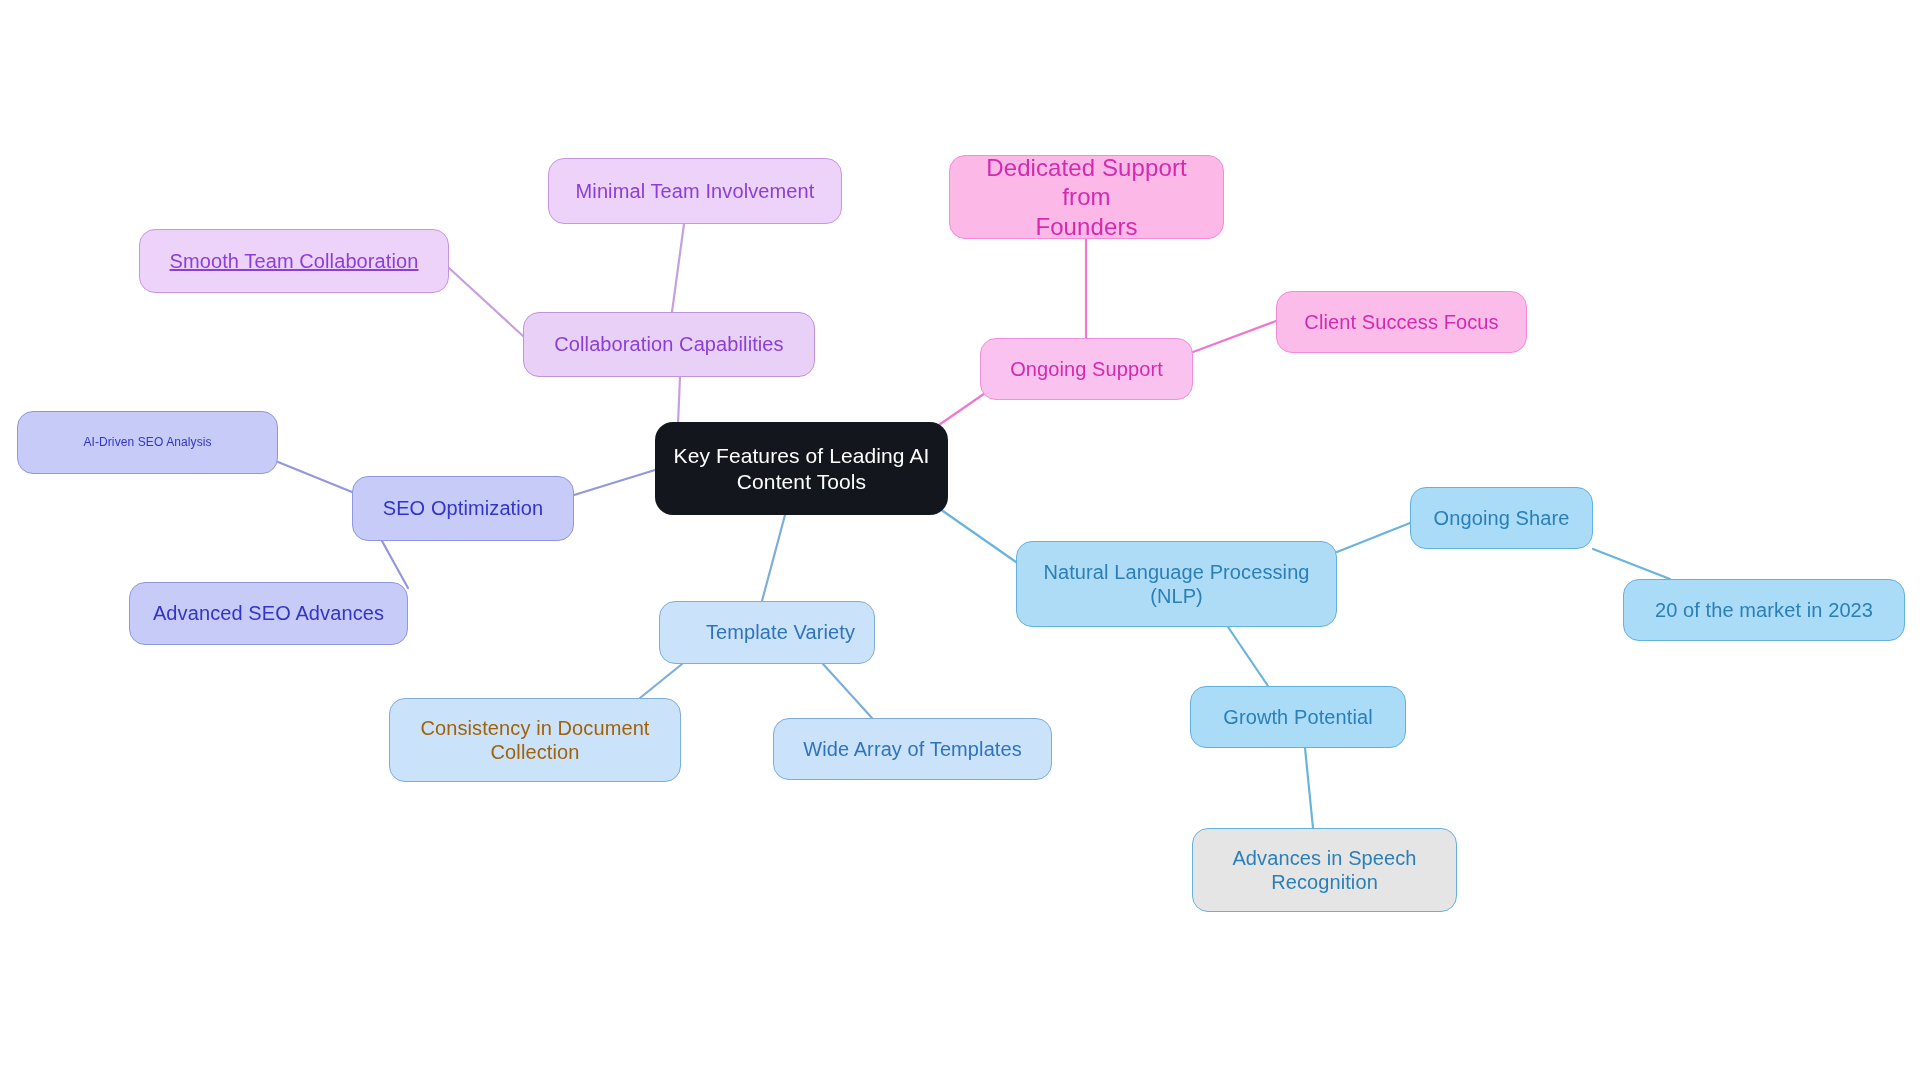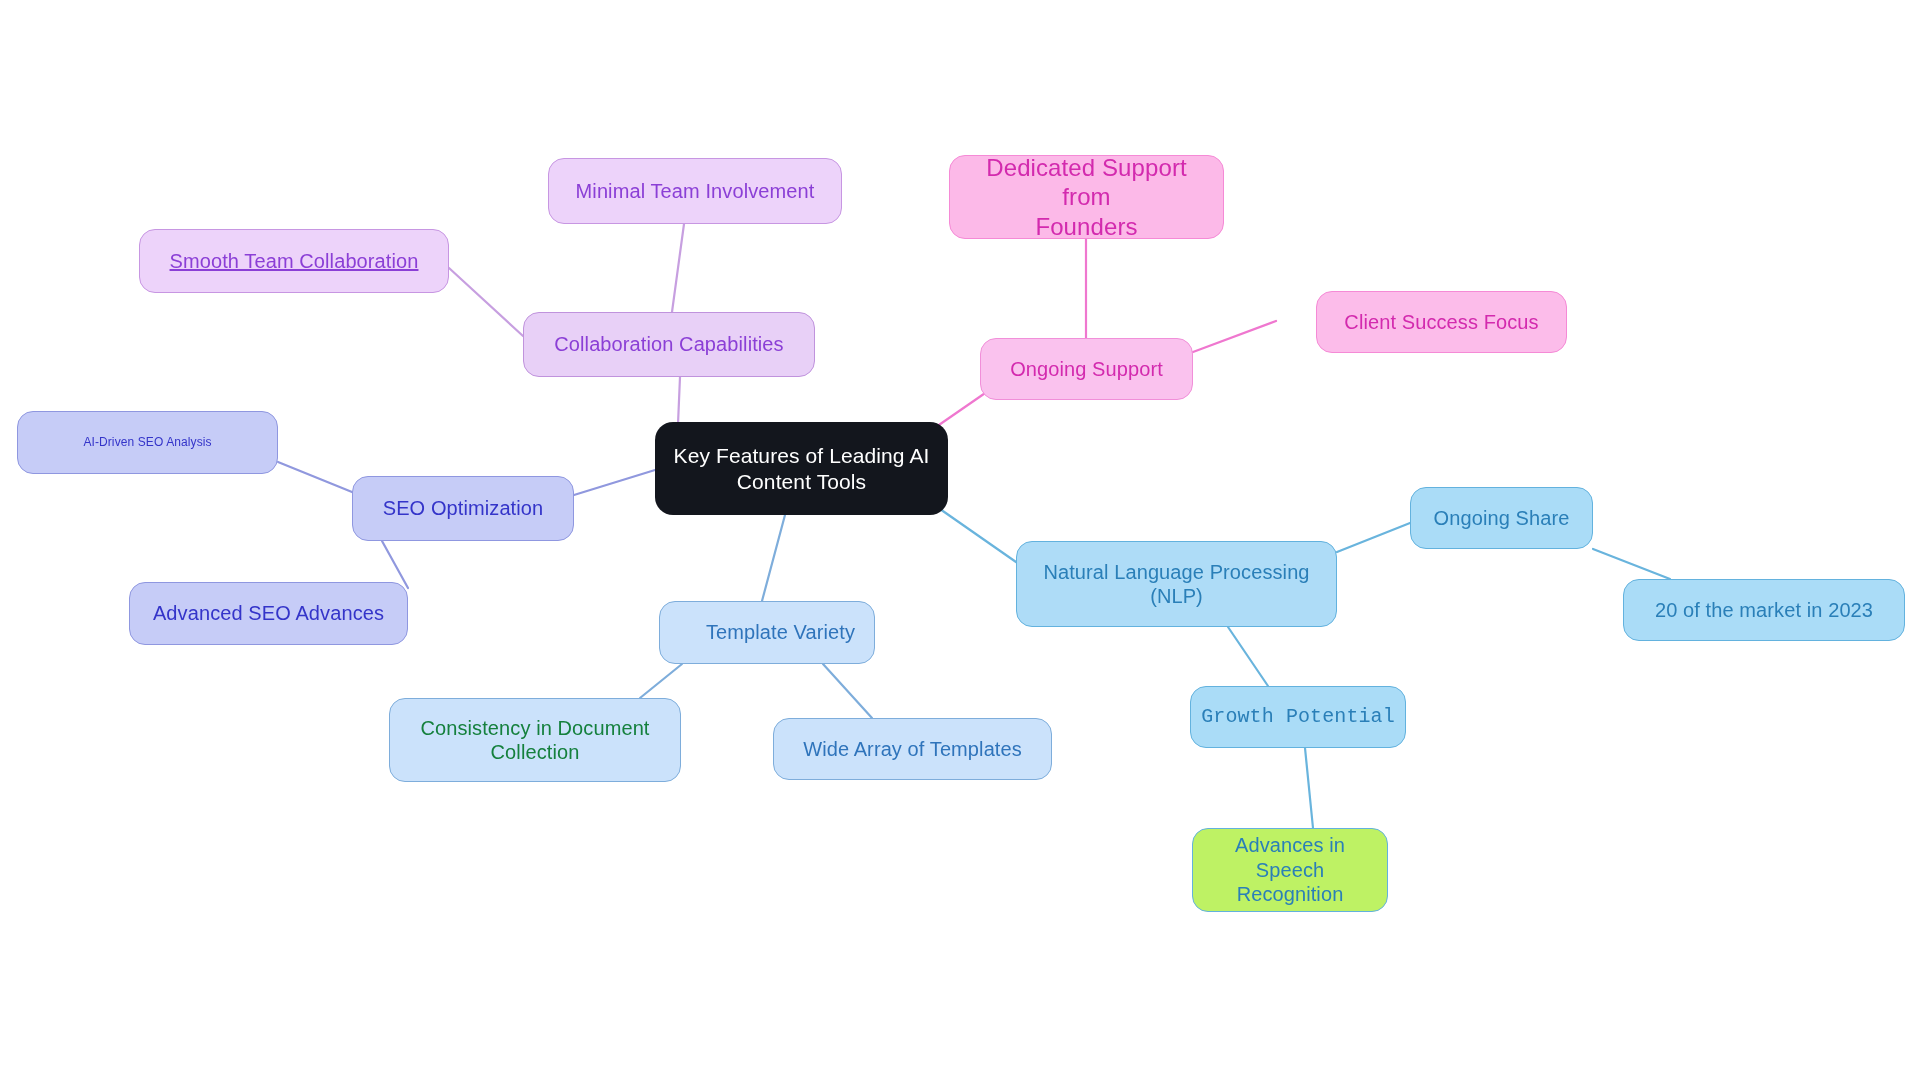--- a/index.html
+++ b/index.html
@@ -79,28 +79,28 @@
       <line x1="823" y1="664" x2="872" y2="718" stroke="#7eaddb" stroke-width="2.2" stroke-linecap="round"></line>
     </svg>
 <div class="node root" style="left: 655px; top: 422px; width: 293px; height: 93px; font-size: 21px;"><span class="node-label">Key Features of Leading AI
 Content Tools</span></div>
     <div class="node" style="left: 523px; top: 312px; width: 292px; height: 65px; font-size: 20px; background: rgb(232, 208, 247); border-color: rgb(192, 147, 221); color: rgb(139, 63, 214);"><span class="node-label">Collaboration Capabilities</span></div>
     <div class="node" style="left: 139px; top: 229px; width: 310px; height: 64px; font-size: 20px; background: rgb(237, 211, 250); border-color: rgb(199, 150, 226); color: rgb(139, 63, 214); text-decoration: underline;"><span class="node-label">Smooth Team Collaboration</span></div>
     <div class="node" style="left: 548px; top: 158px; width: 294px; height: 66px; font-size: 20px; background: rgb(237, 211, 250); border-color: rgb(199, 150, 226); color: rgb(139, 63, 214);"><span class="node-label">Minimal Team Involvement</span></div>
     <div class="node" style="left: 980px; top: 338px; width: 213px; height: 62px; font-size: 20px; background: rgb(250, 194, 238); border-color: rgb(241, 143, 217); color: rgb(211, 42, 174);"><span class="node-label">Ongoing Support</span></div>
     <div class="node" style="left: 949px; top: 155px; width: 275px; height: 84px; font-size: 24px; background: rgb(252, 185, 232); border-color: rgb(245, 138, 214); color: rgb(211, 42, 174);"><span class="node-label">Dedicated Support from
 Founders</span></div>
-    <div class="node" style="left: 1276px; top: 291px; width: 251px; height: 62px; font-size: 20px; background: rgb(252, 188, 234); border-color: rgb(245, 138, 214); color: rgb(211, 42, 174); margin-left: 40px;"><span class="node-label">Client Success Focus</span></div>
+    <div class="node" style="left: 1276px; top: 291px; width: 251px; height: 62px; font-size: 20px; background: rgb(252, 188, 234); border-color: rgb(245, 138, 214); color: rgb(211, 42, 174);"><span class="node-label">Client Success Focus</span></div>
     <div class="node" style="left: 352px; top: 476px; width: 222px; height: 65px; font-size: 20px; background: rgb(198, 204, 247); border-color: rgb(143, 151, 224); color: rgb(52, 52, 201);"><span class="node-label">SEO Optimization</span></div>
     <div class="node" style="left: 17px; top: 411px; width: 261px; height: 63px; font-size: 12px; background: rgb(198, 204, 247); border-color: rgb(143, 151, 224); color: rgb(52, 52, 201);"><span class="node-label">AI-Driven SEO Analysis</span></div>
     <div class="node" style="left: 129px; top: 582px; width: 279px; height: 63px; font-size: 20px; background: rgb(198, 204, 247); border-color: rgb(143, 151, 224); color: rgb(52, 52, 201);"><span class="node-label">Advanced SEO Advances</span></div>
     <div class="node" style="left: 1016px; top: 541px; width: 321px; height: 86px; font-size: 20px; background: rgb(174, 220, 247); border-color: rgb(99, 178, 222); color: rgb(42, 127, 184);"><span class="node-label">Natural Language Processing
 (NLP)</span></div>
     <div class="node" style="left: 1410px; top: 487px; width: 183px; height: 62px; font-size: 20px; background: rgb(170, 220, 247); border-color: rgb(99, 178, 222); color: rgb(42, 127, 184);"><span class="node-label">Ongoing Share</span></div>
     <div class="node" style="left: 1623px; top: 579px; width: 282px; height: 62px; font-size: 20px; background: rgb(170, 220, 247); border-color: rgb(99, 178, 222); color: rgb(42, 127, 184);"><span class="node-label">20 of the market in 2023</span></div>
-    <div class="node" style="left: 1190px; top: 686px; width: 216px; height: 62px; font-size: 20px; background: rgb(170, 220, 247); border-color: rgb(99, 178, 222); color: rgb(42, 127, 184); font-family: Liberation Mono, monospace;"><span class="node-label">Growth Potential</span></div>
-    <div class="node" style="left: 1192px; top: 828px; width: 196px; height: 84px; font-size: 20px; background: #bef264; border-color: rgb(99, 178, 222); color: rgb(42, 127, 184);"><span class="node-label">Advances in Speech
+    <div class="node" style="left: 1190px; top: 686px; width: 216px; height: 62px; font-size: 20px; background: rgb(170, 220, 247); border-color: rgb(99, 178, 222); color: rgb(42, 127, 184);"><span class="node-label">Growth Potential</span></div>
+    <div class="node" style="left: 1192px; top: 828px; width: 265px; height: 84px; font-size: 20px; background: #e5e5e5; border-color: rgb(99, 178, 222); color: rgb(42, 127, 184);"><span class="node-label">Advances in Speech
 Recognition</span></div>
     <div class="node" style="left: 659px; top: 601px; width: 216px; height: 63px; font-size: 20px; background: rgb(203, 226, 251); border-color: rgb(126, 173, 219); color: rgb(47, 116, 187); padding-left: 37px;"><span class="node-label">Template Variety</span></div>
-    <div class="node" style="left: 389px; top: 698px; width: 292px; height: 84px; font-size: 20px; background: rgb(203, 226, 251); border-color: rgb(126, 173, 219); color: #15803d;"><span class="node-label">Consistency in Document
+    <div class="node" style="left: 389px; top: 698px; width: 292px; height: 84px; font-size: 20px; background: rgb(203, 226, 251); border-color: rgb(126, 173, 219); color: #a16207;"><span class="node-label">Consistency in Document
 Collection</span></div>
     <div class="node" style="left: 773px; top: 718px; width: 279px; height: 62px; font-size: 20px; background: rgb(203, 226, 251); border-color: rgb(126, 173, 219); color: rgb(47, 116, 187);"><span class="node-label">Wide Array of Templates</span></div>
   </div>
 
 </body></html>

